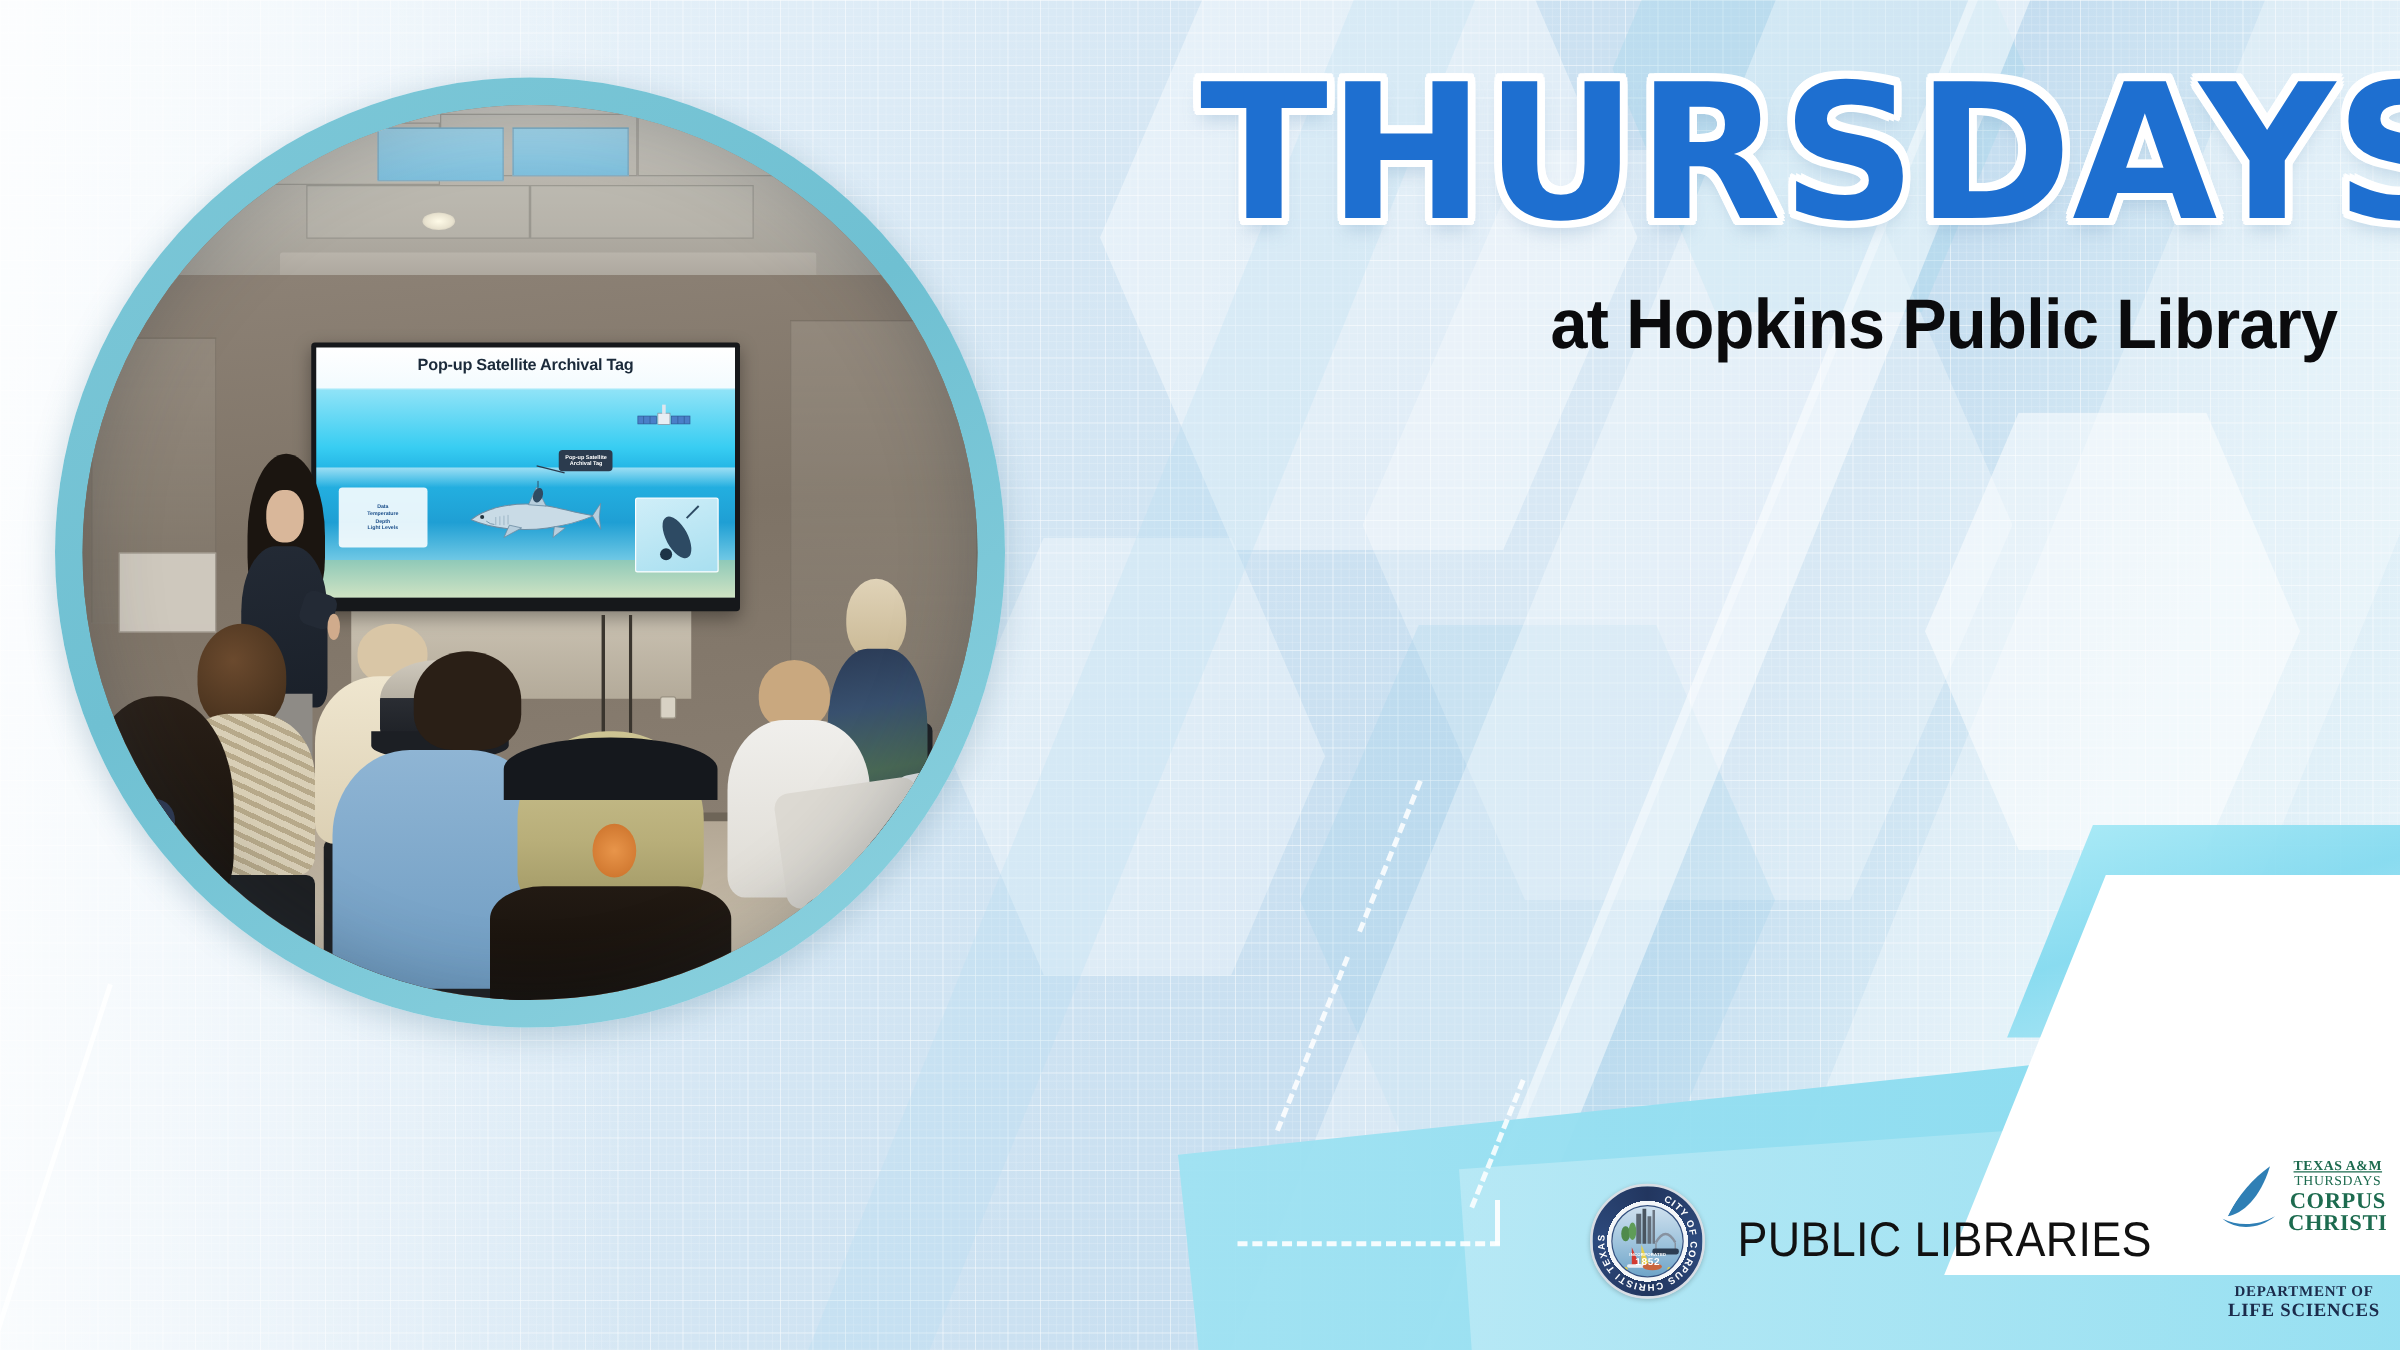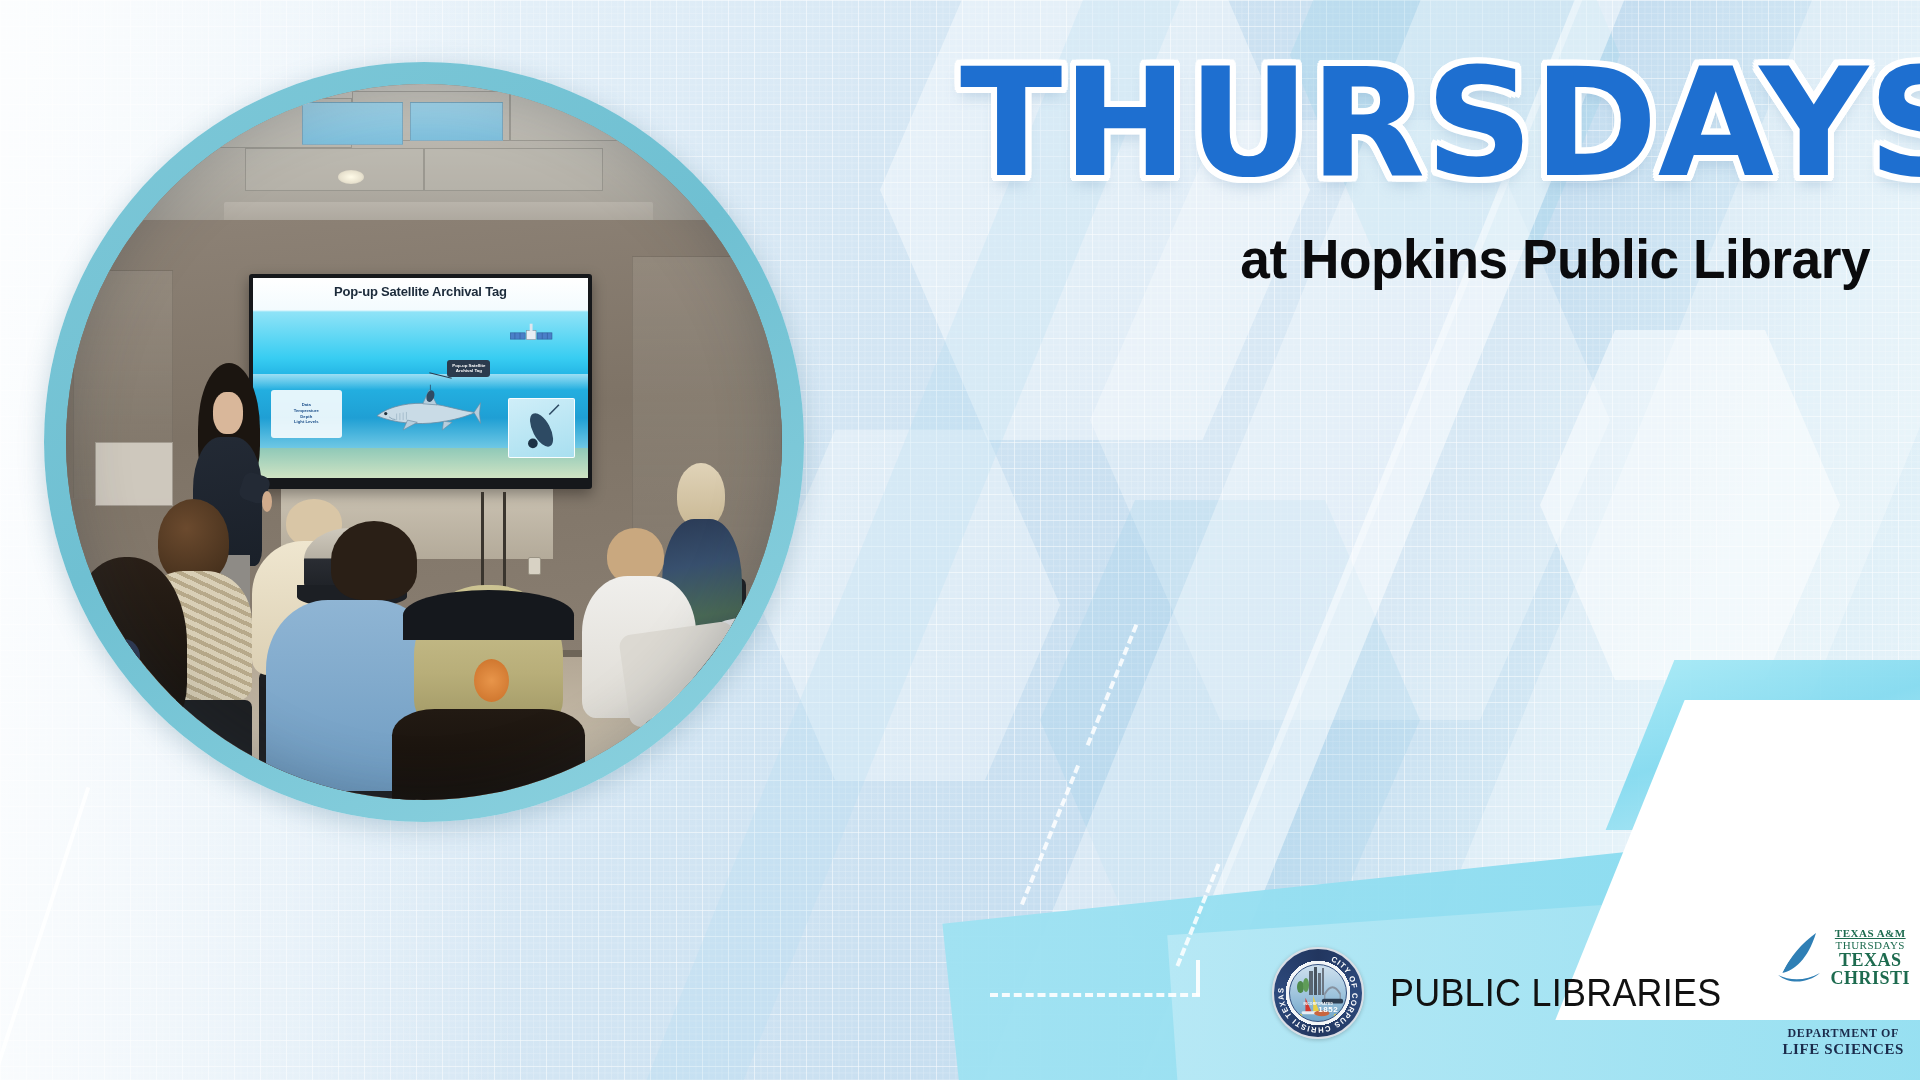--- a/index.html
+++ b/index.html
@@ -268,21 +268,21 @@
     background:linear-gradient(180deg,#cfe0ee 0%,#9fc4dd 52%,#6fa4c8 100%);
     border:1px solid #33507f;
     position:relative;
   }
   .seal-ring-text {
     position:absolute; inset:0;
     font-size:5.2px; font-weight:bold; color:#fff;
     letter-spacing:.2px;
   }
   #seal-year {
-    position:absolute; bottom:7px; left:10px; width:100%;
+    position:absolute; bottom:7px; left:0; width:100%;
     text-align:center; font-size:8px; font-weight:bold; color:#fff;
     letter-spacing:.5px;
   }
   .skyline { position:absolute; }
 
   
   #lib-logo { display:flex; flex-direction:column; gap:1px; }
   #book-row { display:flex; align-items:flex-end; gap:7px; }
   #lib-line1 {
     font-size:35px; font-weight:bold; color:#111;
@@ -552,21 +552,21 @@
         <svg width="48" height="54" viewBox="0 0 48 54">
           <path d="M40 2 C26 12, 14 26, 6 42 C18 40, 32 28, 40 2 Z" fill="#2f7fb5"></path>
           <path d="M34 4 C22 14, 12 28, 5 43" stroke="#ffffff" stroke-width="1.4" fill="none"></path>
           <path d="M28 3 C18 14, 10 28, 4 43" stroke="#ffffff" stroke-width="1.2" fill="none"></path>
           <path d="M22 6 C14 16, 8 30, 4 44" stroke="#ffffff" stroke-width="1.1" fill="none"></path>
           <path d="M2 44 C14 50, 30 50, 44 42 C32 52, 14 54, 2 44 Z" fill="#2f7fb5"></path>
         </svg>
         <div id="tamu-words">
           <div class="tw1">TEXAS A&amp;M</div>
           <div class="tw2">THURSDAYS</div>
-          <div class="tw3">TEXAS</div>
+          <div class="tw3">CORPUS</div>
           <div class="tw4">CHRISTI</div>
         </div>
       </div>
       <div id="tamu-dept">
         <div class="td1">DEPARTMENT OF</div>
         <div class="td2">LIFE SCIENCES</div>
       </div>
     </div>
   </div>
 </div>

